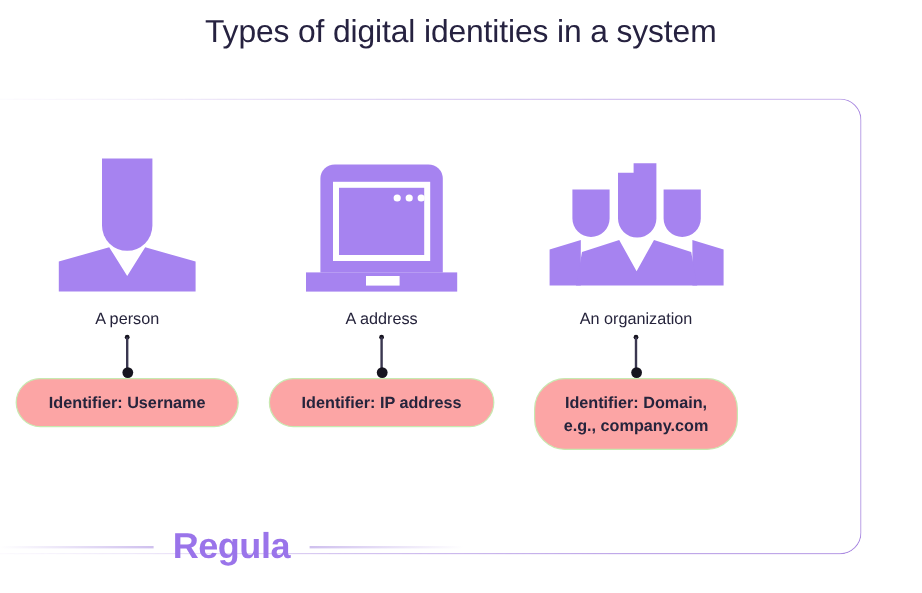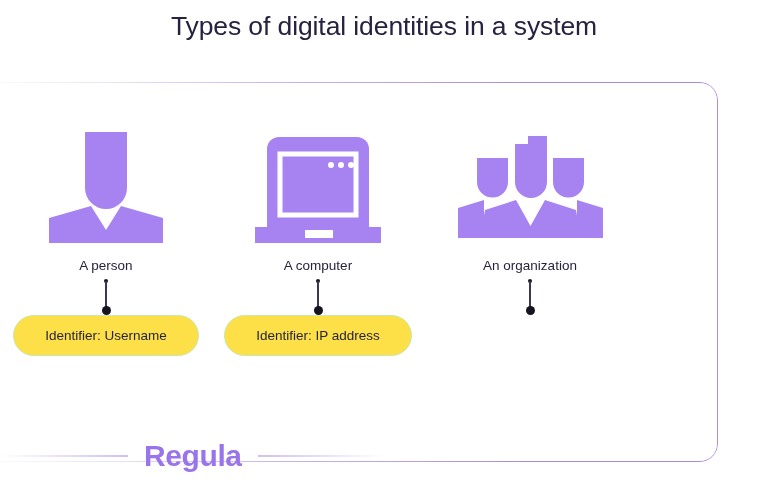--- a/index.html
+++ b/index.html
@@ -111,33 +111,34 @@
     bottom: 0;
     width: 9px;
     height: 9px;
     margin-left: -4.5px;
     border-radius: 50%;
     background: #16141f;
   }
 
   .pill {
     box-sizing: border-box;
-    background: #fde047;
+    background: #fca5a5;
     border: 1.4px solid #c7e9b0;
     border-radius: 26px;
     padding: 10px 16px;
     min-height: 38px;
     display: flex;
     align-items: center;
     justify-content: center;
     text-align: center;
     font-size: 13.5px;
     line-height: 19px;
     color: #26243c;
     white-space: pre-line;
+    font-weight: bold;
   }
   .col-1 .pill { width: 186px; }
   .col-2 .pill { width: 188px; }
   .col-3 .pill { width: 170px; }
 
   
   .footer {
     position: absolute;
     left: 0;
     bottom: 22px;
@@ -202,21 +203,21 @@
 
         <circle cx="88" cy="32" r="3" fill="#ffffff"></circle>
         <circle cx="98" cy="32" r="3" fill="#ffffff"></circle>
         <circle cx="108" cy="32" r="3" fill="#ffffff"></circle>
 
         <rect x="12" y="94" width="126" height="16" fill="#a683f0"></rect>
 
         <rect x="62" y="97" width="28" height="8" fill="#ffffff"></rect>
       </svg>
     </div>
-    <div class="caption">A computer</div>
+    <div class="caption">A address</div>
     <div class="connector">
       <span class="dot-small"></span>
       <span class="line"></span>
       <span class="dot-big"></span>
     </div>
     <div class="pill">Identifier: IP address</div>
   </div>
 
   <div class="col col-3">
     <div class="art">
@@ -234,20 +235,22 @@
 
         <path d="M68 70 L82.5 96 L97 70 L128 80 L133 108 H32 L37 80 Z" fill="#a683f0"></path>
       </svg>
     </div>
     <div class="caption">An organization</div>
     <div class="connector">
       <span class="dot-small"></span>
       <span class="line"></span>
       <span class="dot-big"></span>
     </div>
+    <div class="pill">Identifier: Domain,
+e.g., company.com</div>
   </div>
 
 </div>
 
 <div class="footer">
   <div class="rule left"></div>
   <div class="logo">Regula</div>
   <div class="rule right"></div>
 </div>
 

